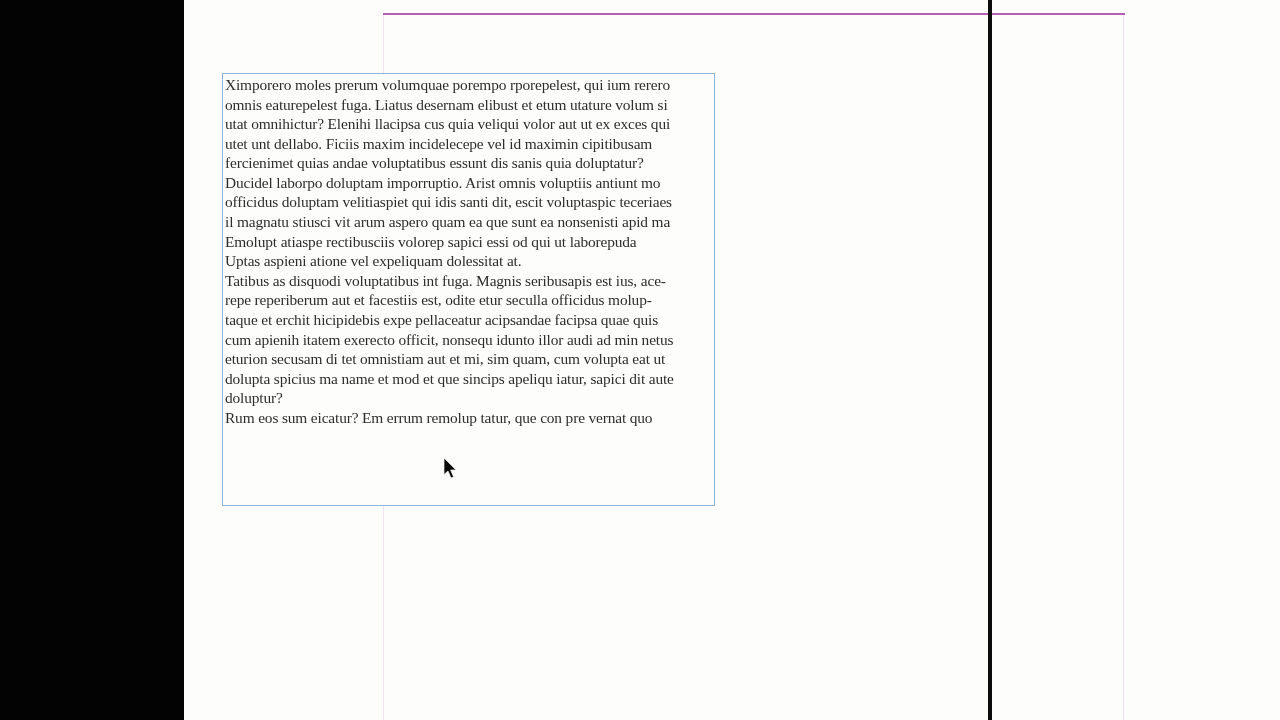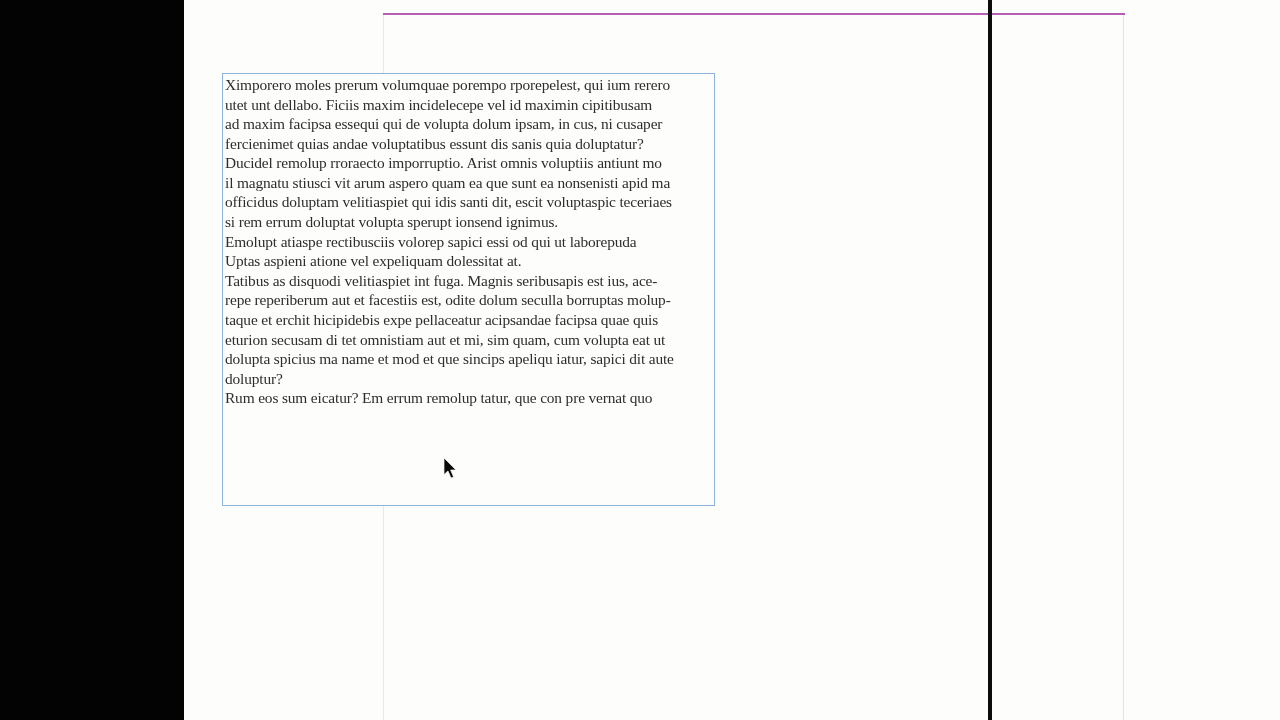--- a/index.html
+++ b/index.html
@@ -53,32 +53,33 @@
   <div class="bar-left"></div>
 
   <div class="pasteboard">
     <div class="guide-top"></div>
     <div class="guide-left"></div>
     <div class="guide-right"></div>
   </div>
 
   <div class="text-frame">
     <div class="line">Ximporero moles prerum volumquae porempo rporepelest, qui ium rerero</div>
+    <div class="line">omnis eaturepelest fuga. Liatus desernam elibust et etum utature volum si</div>
+    <div class="line">utat omnihictur? Elenihi llacipsa cus quia veliqui volor aut ut ex exces qui</div>
     <div class="line">utet unt dellabo. Ficiis maxim incidelecepe vel id maximin cipitibusam</div>
-    <div class="line">ad maxim facipsa essequi qui de volupta dolum ipsam, in cus, ni cusaper</div>
     <div class="line">fercienimet quias andae voluptatibus essunt dis sanis quia doluptatur?</div>
-    <div class="line">Ducidel remolup rroraecto imporruptio. Arist omnis voluptiis antiunt mo</div>
+    <div class="line">Ducidel laborpo doluptam imporruptio. Arist omnis voluptiis antiunt mo</div>
+    <div class="line">officidus doluptam velitiaspiet qui idis santi dit, escit voluptaspic teceriaes</div>
     <div class="line">il magnatu stiusci vit arum aspero quam ea que sunt ea nonsenisti apid ma</div>
-    <div class="line">officidus doluptam velitiaspiet qui idis santi dit, escit voluptaspic teceriaes</div>
-    <div class="line">si rem errum doluptat volupta sperupt ionsend ignimus.</div>
     <div class="line">Emolupt atiaspe rectibusciis volorep sapici essi od qui ut laborepuda</div>
     <div class="line">Uptas aspieni atione vel expeliquam dolessitat at.</div>
-    <div class="line">Tatibus as disquodi velitiaspiet int fuga. Magnis seribusapis est ius, ace-</div>
-    <div class="line">repe reperiberum aut et facestiis est, odite dolum seculla borruptas molup-</div>
+    <div class="line">Tatibus as disquodi voluptatibus int fuga. Magnis seribusapis est ius, ace-</div>
+    <div class="line">repe reperiberum aut et facestiis est, odite etur seculla officidus molup-</div>
     <div class="line">taque et erchit hicipidebis expe pellaceatur acipsandae facipsa quae quis</div>
+    <div class="line">cum apienih itatem exerecto officit, nonsequ idunto illor audi ad min netus</div>
     <div class="line">eturion secusam di tet omnistiam aut et mi, sim quam, cum volupta eat ut</div>
     <div class="line">dolupta spicius ma name et mod et que sincips apeliqu iatur, sapici dit aute</div>
     <div class="line">doluptur?</div>
     <div class="line">Rum eos sum eicatur? Em errum remolup tatur, que con pre vernat quo</div>
   </div>
 
   <div class="bar-right"></div>
 
   <svg class="cursor" viewBox="0 0 14 21" width="14" height="21">
     <polygon points="1,0 1,16.5 5,13 8,20 10.6,18.9 7.6,12 13,12" fill="#0a0a0a" stroke="#f5f5f5" stroke-width="0.7"></polygon>

